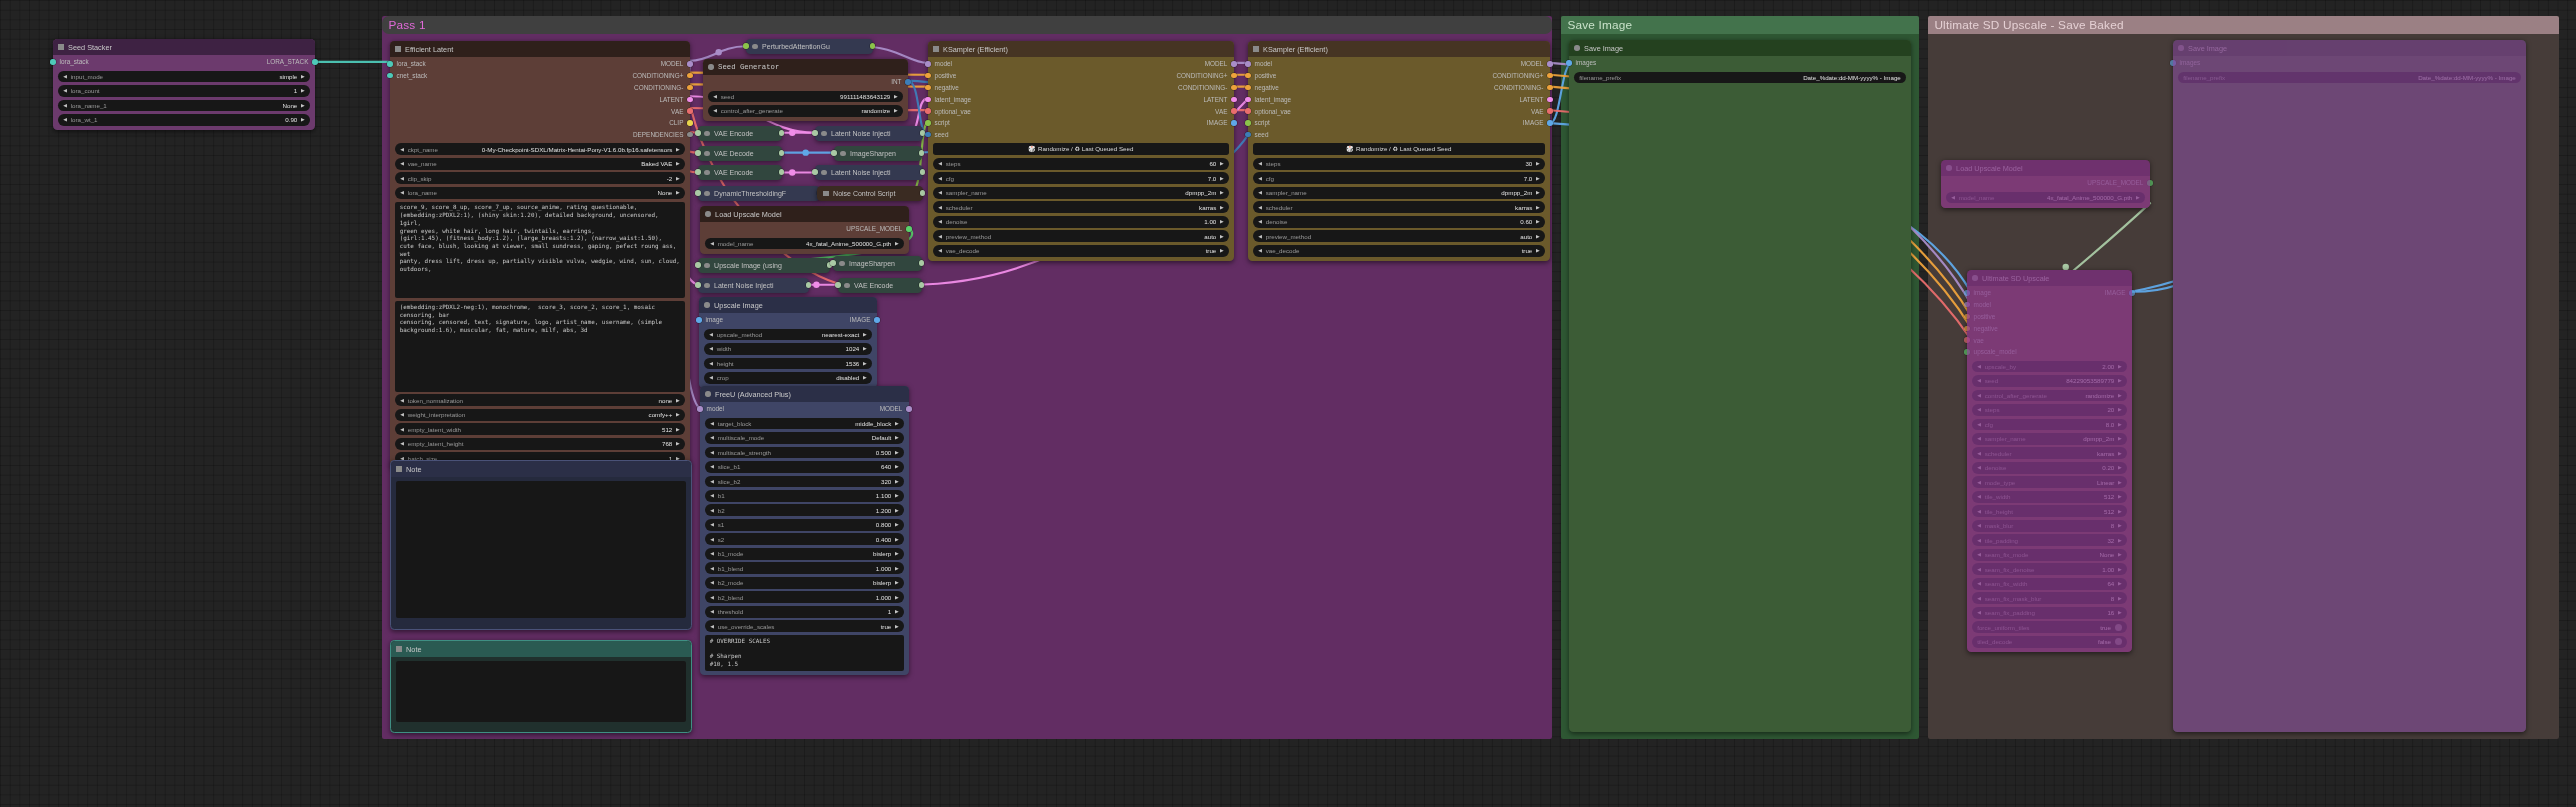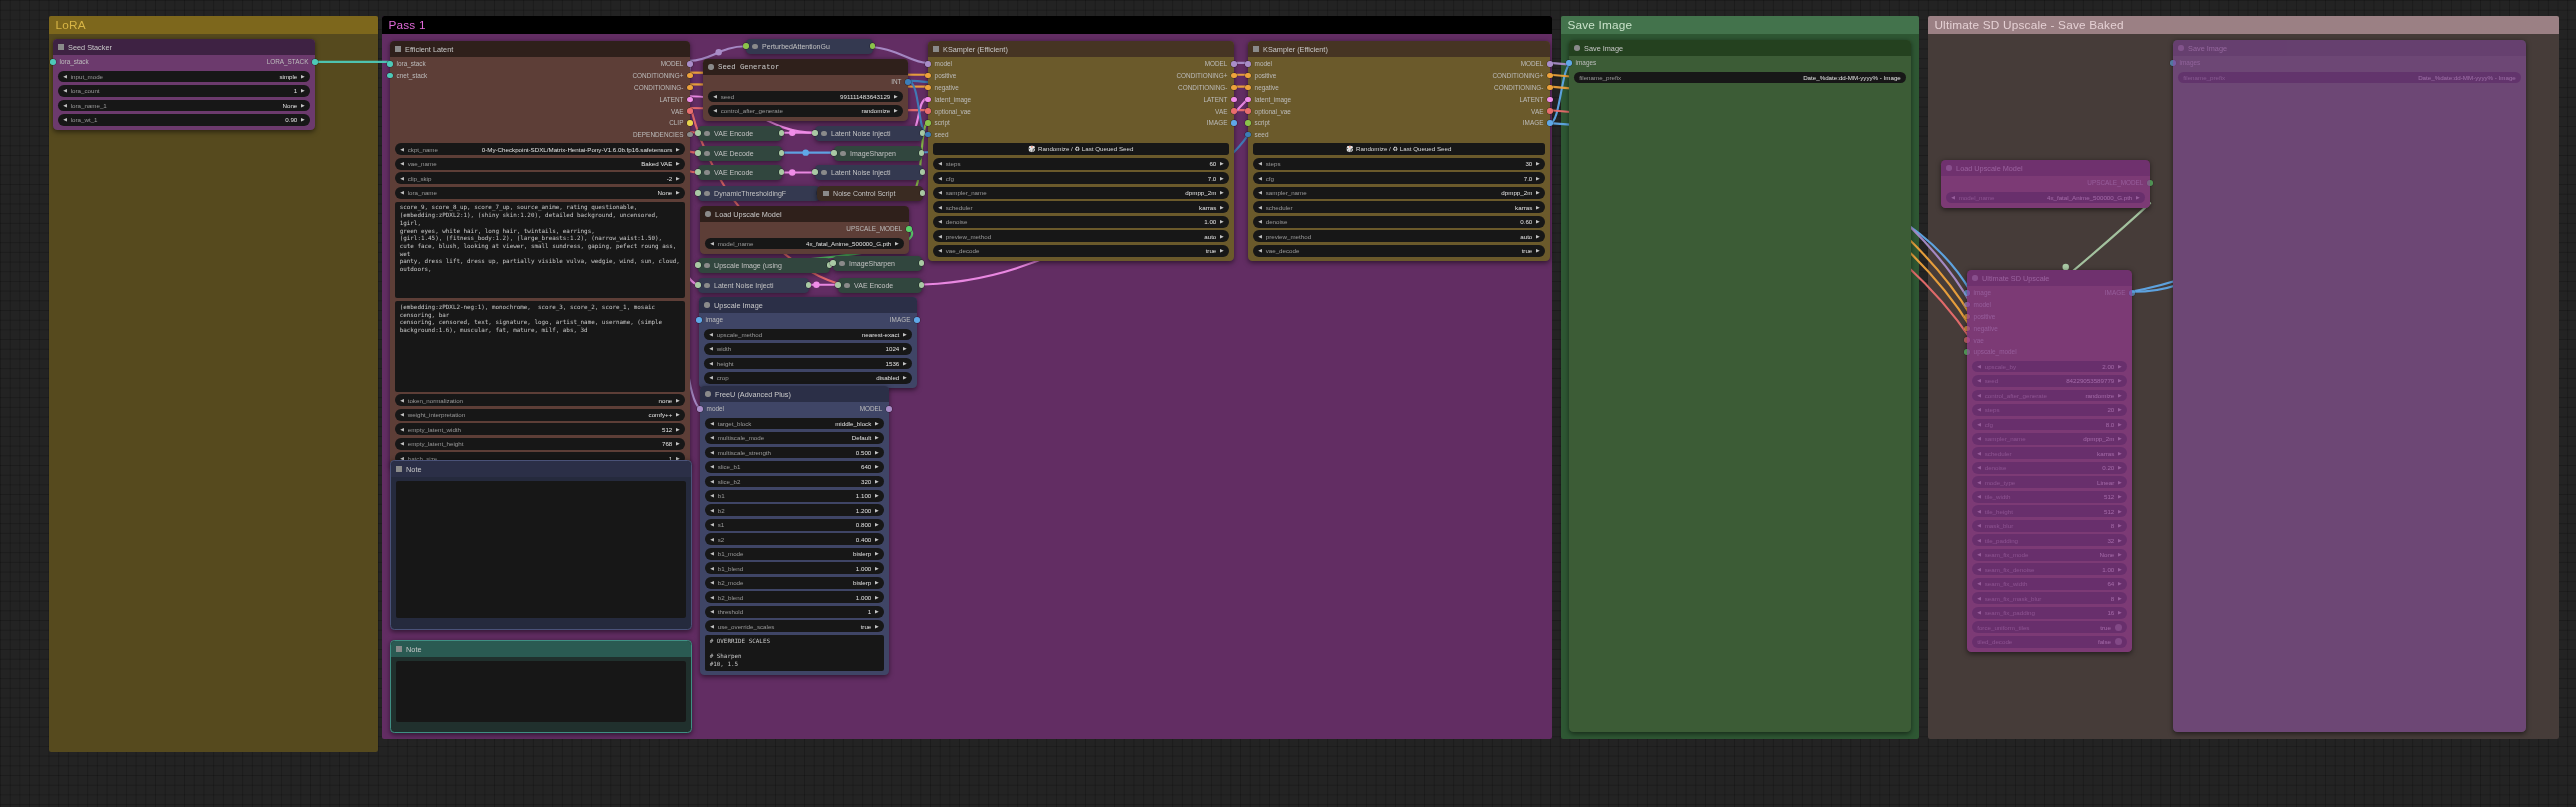--- a/index.html
+++ b/index.html
@@ -31,27 +31,22 @@
   .collapsed{height:14.5px;display:flex;align-items:center;gap:4.3px;padding:0 6.4px;border-radius:4.3px;font-size:7px;color:#c2c2c2;white-space:nowrap;}
   .cdot{position:absolute;width:5.4px;height:5.4px;border-radius:50%;top:4.3px;box-shadow:0 0 0 0.5px rgba(0,0,0,.35);}
   .cdot.l{left:-2.7px;} .cdot.r{right:-2.7px;}
   .bypass{position:absolute;inset:0;background:rgba(150,55,170,0.55);border-radius:4.3px;pointer-events:none;}
   .bp .ntitle,.bp .ncontent{opacity:.6;}
 </style>
 </head>
 <body>
 
 <div id="canvas" style="width: 2576px; height: 808px;">
-    <div class="group" style="left: 49px; top: 16px; width: 329px; height: 736px; background: rgb(86, 74, 30);">
-      <div class="group-header" style="background: rgb(125, 103, 28);">
-        <span class="group-title" style="color: rgb(216, 181, 69);">LoRA</span>
-      </div>
-    </div>
     <div class="group" style="left: 382px; top: 16px; width: 1170px; height: 723px; background: rgb(98, 45, 99);">
-      <div class="group-header" style="background: #000000;">
+      <div class="group-header" style="background: #404040; border-radius: 7px;">
         <span class="group-title" style="color: rgb(224, 106, 216);">Pass 1</span>
       </div>
     </div>
     <div class="group" style="left: 1561px; top: 16px; width: 358px; height: 723px; background: rgb(46, 87, 51);">
       <div class="group-header" style="background: rgb(67, 115, 76);">
         <span class="group-title" style="color: rgb(201, 226, 202);">Save Image</span>
       </div>
     </div>
     <div class="group" style="left: 1928px; top: 16px; width: 631px; height: 723px; background: rgb(70, 60, 57);">
       <div class="group-header" style="background: rgb(155, 128, 132);">
@@ -403,21 +398,21 @@
       <span class="icon-ci"></span>
       <span class="ctitle">Latent Noise Injecti</span>
       <span class="cdot r" style="background: rgb(169, 201, 164);"></span>
     </div>
     <div class="node collapsed" style="left: 838px; top: 278px; width: 71px; background: rgb(49, 70, 62);">
       <span class="cdot l" style="background: rgb(169, 201, 164);"></span>
       <span class="icon-ci"></span>
       <span class="ctitle">VAE Encode</span>
       <span class="cdot r" style="background: rgb(169, 201, 164);"></span>
     </div>
-    <div class="node" style="left: 699px; top: 297px; width: 218px; background: rgb(63, 69, 102);">
+    <div class="node" style="left: 699px; top: 297px; width: 178px; background: rgb(63, 69, 102);">
       <div class="ntitle" style="background: rgb(43, 47, 71);">
         <span class="icon-ci"></span>
         <span>Upscale Image</span>
       </div>
       <div class="ncontent">
         <div class="srow">
           <span class="sin">
             <span class="dot" style="background: rgb(95, 168, 232);"></span>
             <span>image</span>
           </span>
@@ -445,21 +440,21 @@
           <span class="arr arrR">▶</span>
         </div>
         <div class="wg">
           <span class="arr arrL">◀</span>
           <span>crop</span>
           <span class="val">disabled</span>
           <span class="arr arrR">▶</span>
         </div>
       </div>
     </div>
-    <div class="node" style="left: 700px; top: 386px; width: 189px; background: rgb(63, 69, 102);">
+    <div class="node" style="left: 700px; top: 386px; width: 209px; background: rgb(63, 69, 102);">
       <div class="ntitle" style="background: rgb(43, 47, 71);">
         <span class="icon-ci"></span>
         <span>FreeU (Advanced Plus)</span>
       </div>
       <div class="ncontent">
         <div class="srow">
           <span class="sin">
             <span class="dot" style="background: rgb(169, 141, 201);"></span>
             <span>model</span>
           </span>

